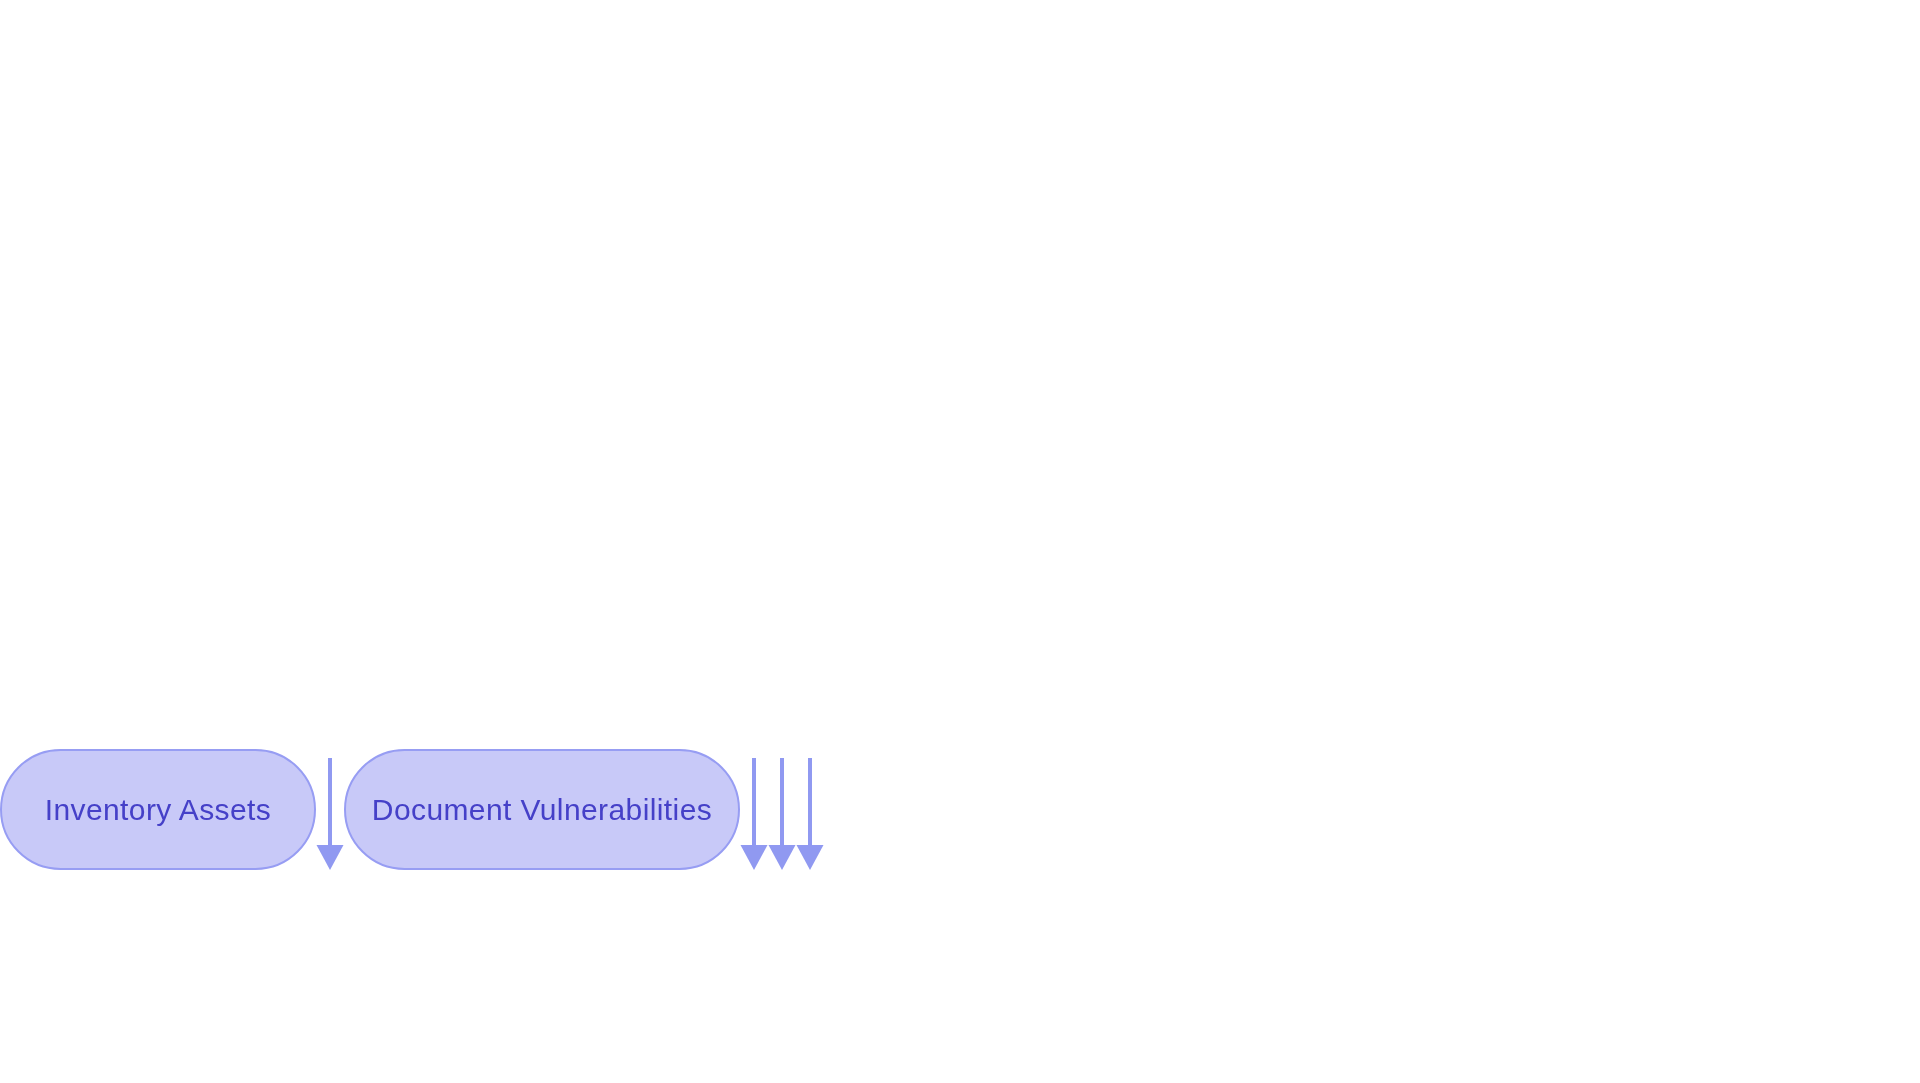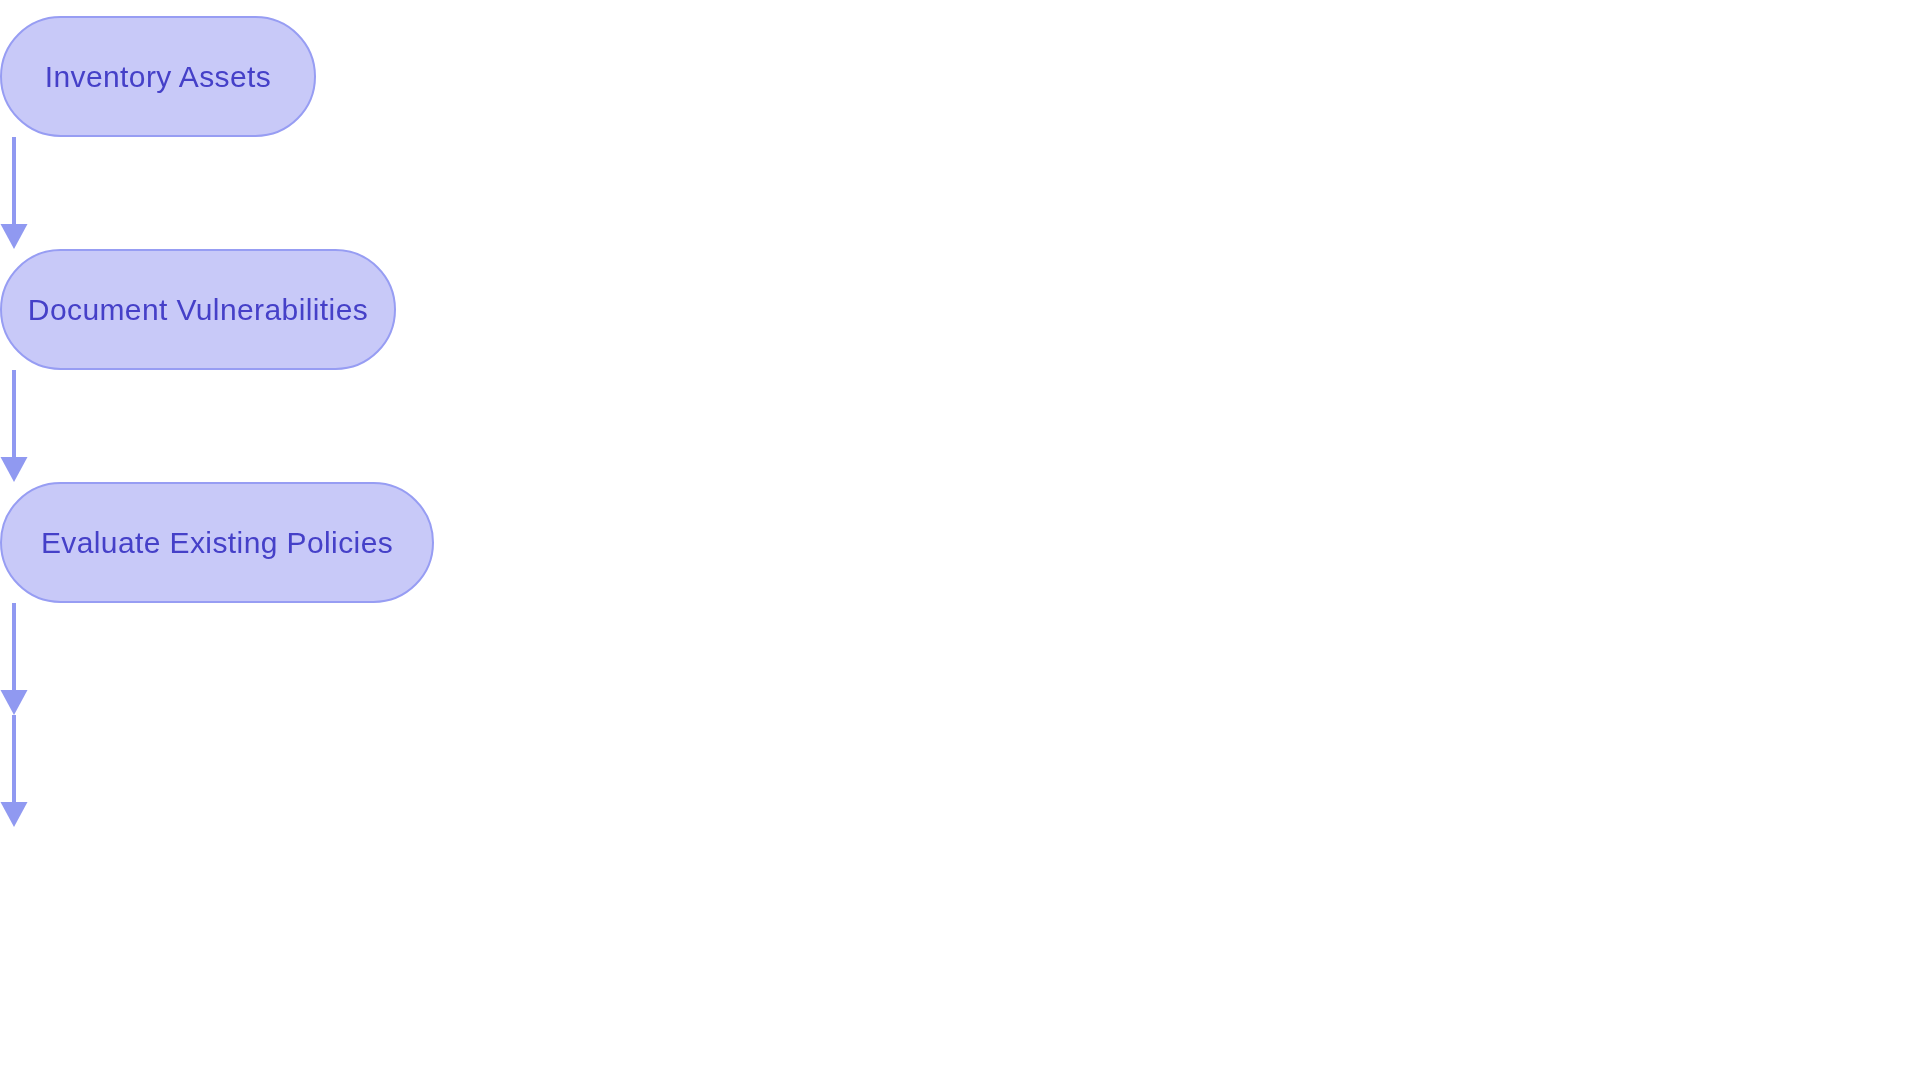--- a/index.html
+++ b/index.html
@@ -7,22 +7,22 @@
     padding: 0;
     background: #ffffff;
     font-family: "Liberation Sans", sans-serif;
   }
   .canvas {
     position: relative;
     width: 1920px;
     height: 870px;
     background: var(--diagram-bg, #ffffff);
     display: flex;
-    flex-direction: column;
-    align-items: flex-start;
+    flex-direction: row;
+    align-items: flex-end;
     padding-top: 16px;
     box-sizing: border-box;
     overflow: hidden;
   }
   .node {
     flex: 0 0 auto;
     height: 121px;
     box-sizing: border-box;
     border-radius: 61px;
     background: var(--node-fill, #c8c9f8);
@@ -65,23 +65,20 @@
 
   <div class="node n2">
     <span class="label">Document Vulnerabilities</span>
   </div>
 
   <svg class="connector" width="28" height="112" viewBox="0 0 28 112" aria-hidden="true">
     <line x1="14" y1="0" x2="14" y2="89" stroke="currentColor" stroke-width="4"></line>
     <polygon points="0.5,87 27.5,87 14,112" fill="currentColor"></polygon>
   </svg>
 
-  <div class="node n3">
-    <span class="label">Evaluate Existing Policies</span>
-  </div>
 
   <svg class="connector" width="28" height="112" viewBox="0 0 28 112" aria-hidden="true">
     <line x1="14" y1="0" x2="14" y2="89" stroke="currentColor" stroke-width="4"></line>
     <polygon points="0.5,87 27.5,87 14,112" fill="currentColor"></polygon>
   </svg>
 
 
   <svg class="connector" width="28" height="112" viewBox="0 0 28 112" aria-hidden="true">
     <line x1="14" y1="0" x2="14" y2="89" stroke="currentColor" stroke-width="4"></line>
     <polygon points="0.5,87 27.5,87 14,112" fill="currentColor"></polygon>

